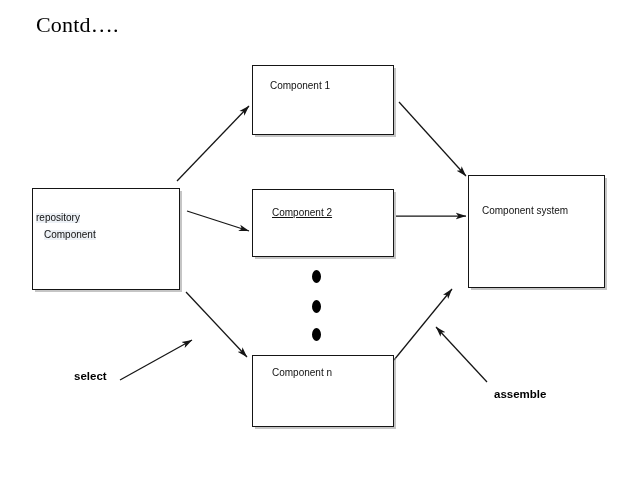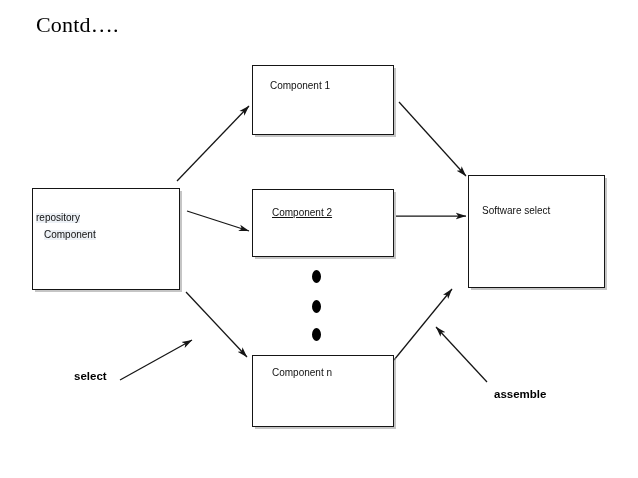--- a/index.html
+++ b/index.html
@@ -131,18 +131,18 @@
   <div class="node-label" id="label-component-2">Component 2</div>
 
   <div class="dot" id="dot-1"></div>
   <div class="dot" id="dot-2"></div>
   <div class="dot" id="dot-3"></div>
 
   <div class="node-box" id="box-component-n"></div>
   <div class="node-label" id="label-component-n">Component n</div>
 
   <div class="node-box" id="box-software-system"></div>
-  <div class="node-label" id="label-software-system">Software select</div>
+  <div class="node-label" id="label-software-system">Component system</div>
 
   <div class="edge-label" id="label-select">select</div>
   <div class="edge-label" id="label-assemble">assemble</div>
 
 </div>
 
 </body></html>

